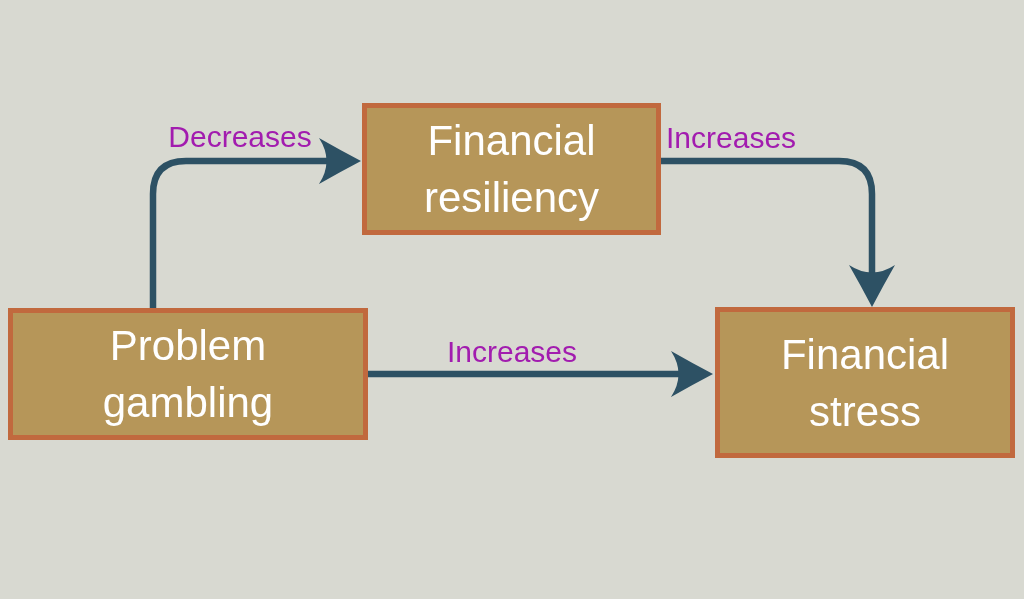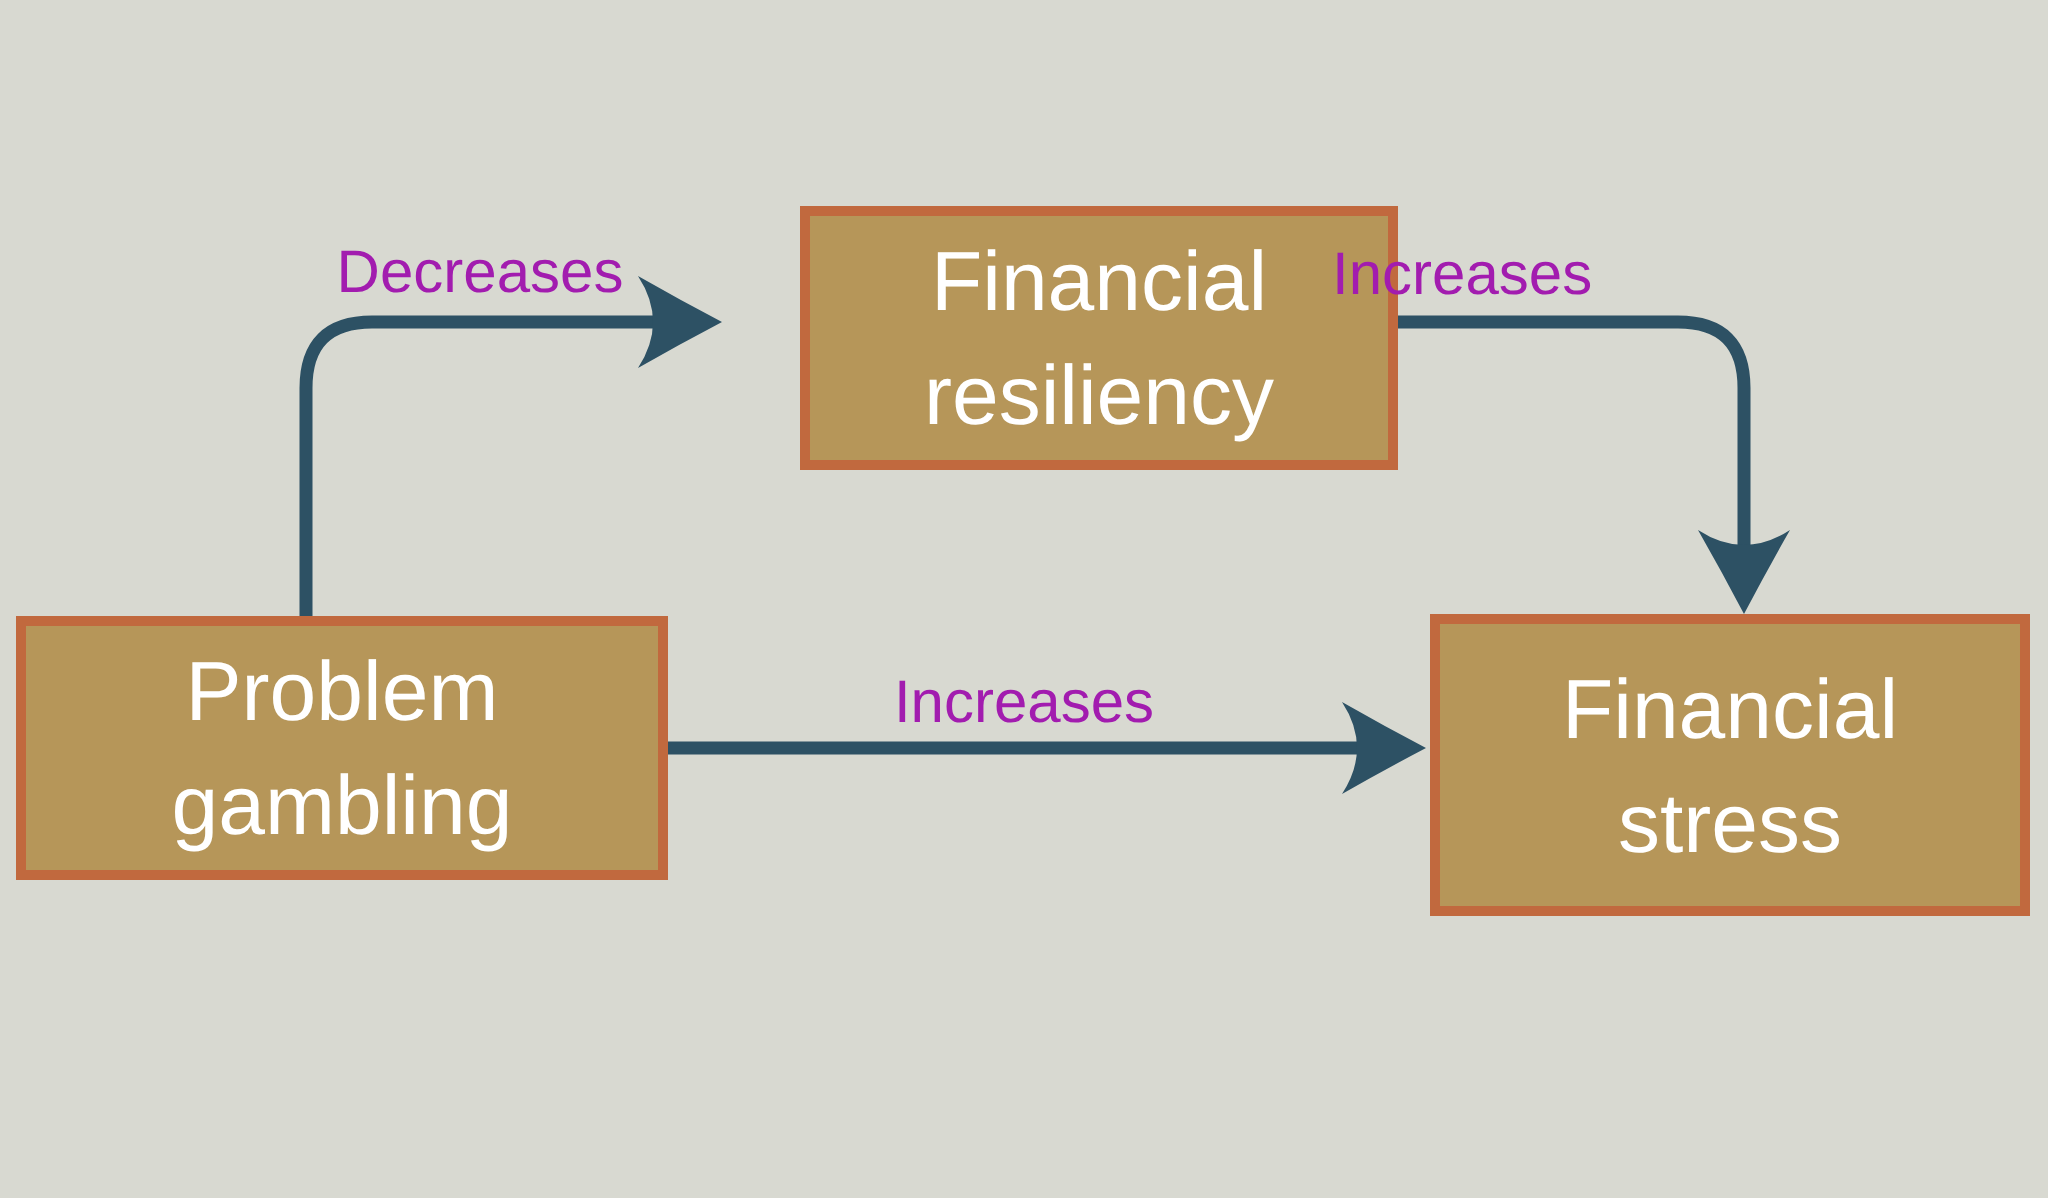--- a/index.html
+++ b/index.html
@@ -37,22 +37,22 @@
     border: 5px solid #c1693e;
     display: flex;
     align-items: center;
     justify-content: center;
     text-align: center;
     color: #ffffff;
     font-size: 42px;
     line-height: 57px;
     padding: 0 10px;
   }
-  .node-resiliency { left: 362px; top: 103px; width: 299px; height: 132px; margin-left: 38px; }
-  .node-gambling   { left: 8px;   top: 308px; width: 326px; height: 132px; }
+  .node-resiliency { left: 362px; top: 103px; width: 299px; height: 132px; }
+  .node-gambling   { left: 8px;   top: 308px; width: 360px; height: 132px; }
   .node-stress     { left: 715px; top: 307px; width: 300px; height: 151px; }
   .edge-label {
     position: absolute;
     color: #a21caf;
     font-size: 30px;
     line-height: 32px;
     white-space: nowrap;
   }
   .label-decreases     { left: 240px; top: 121px; transform: translateX(-50%); }
   .label-increases-top { left: 666px; top: 122px; }

